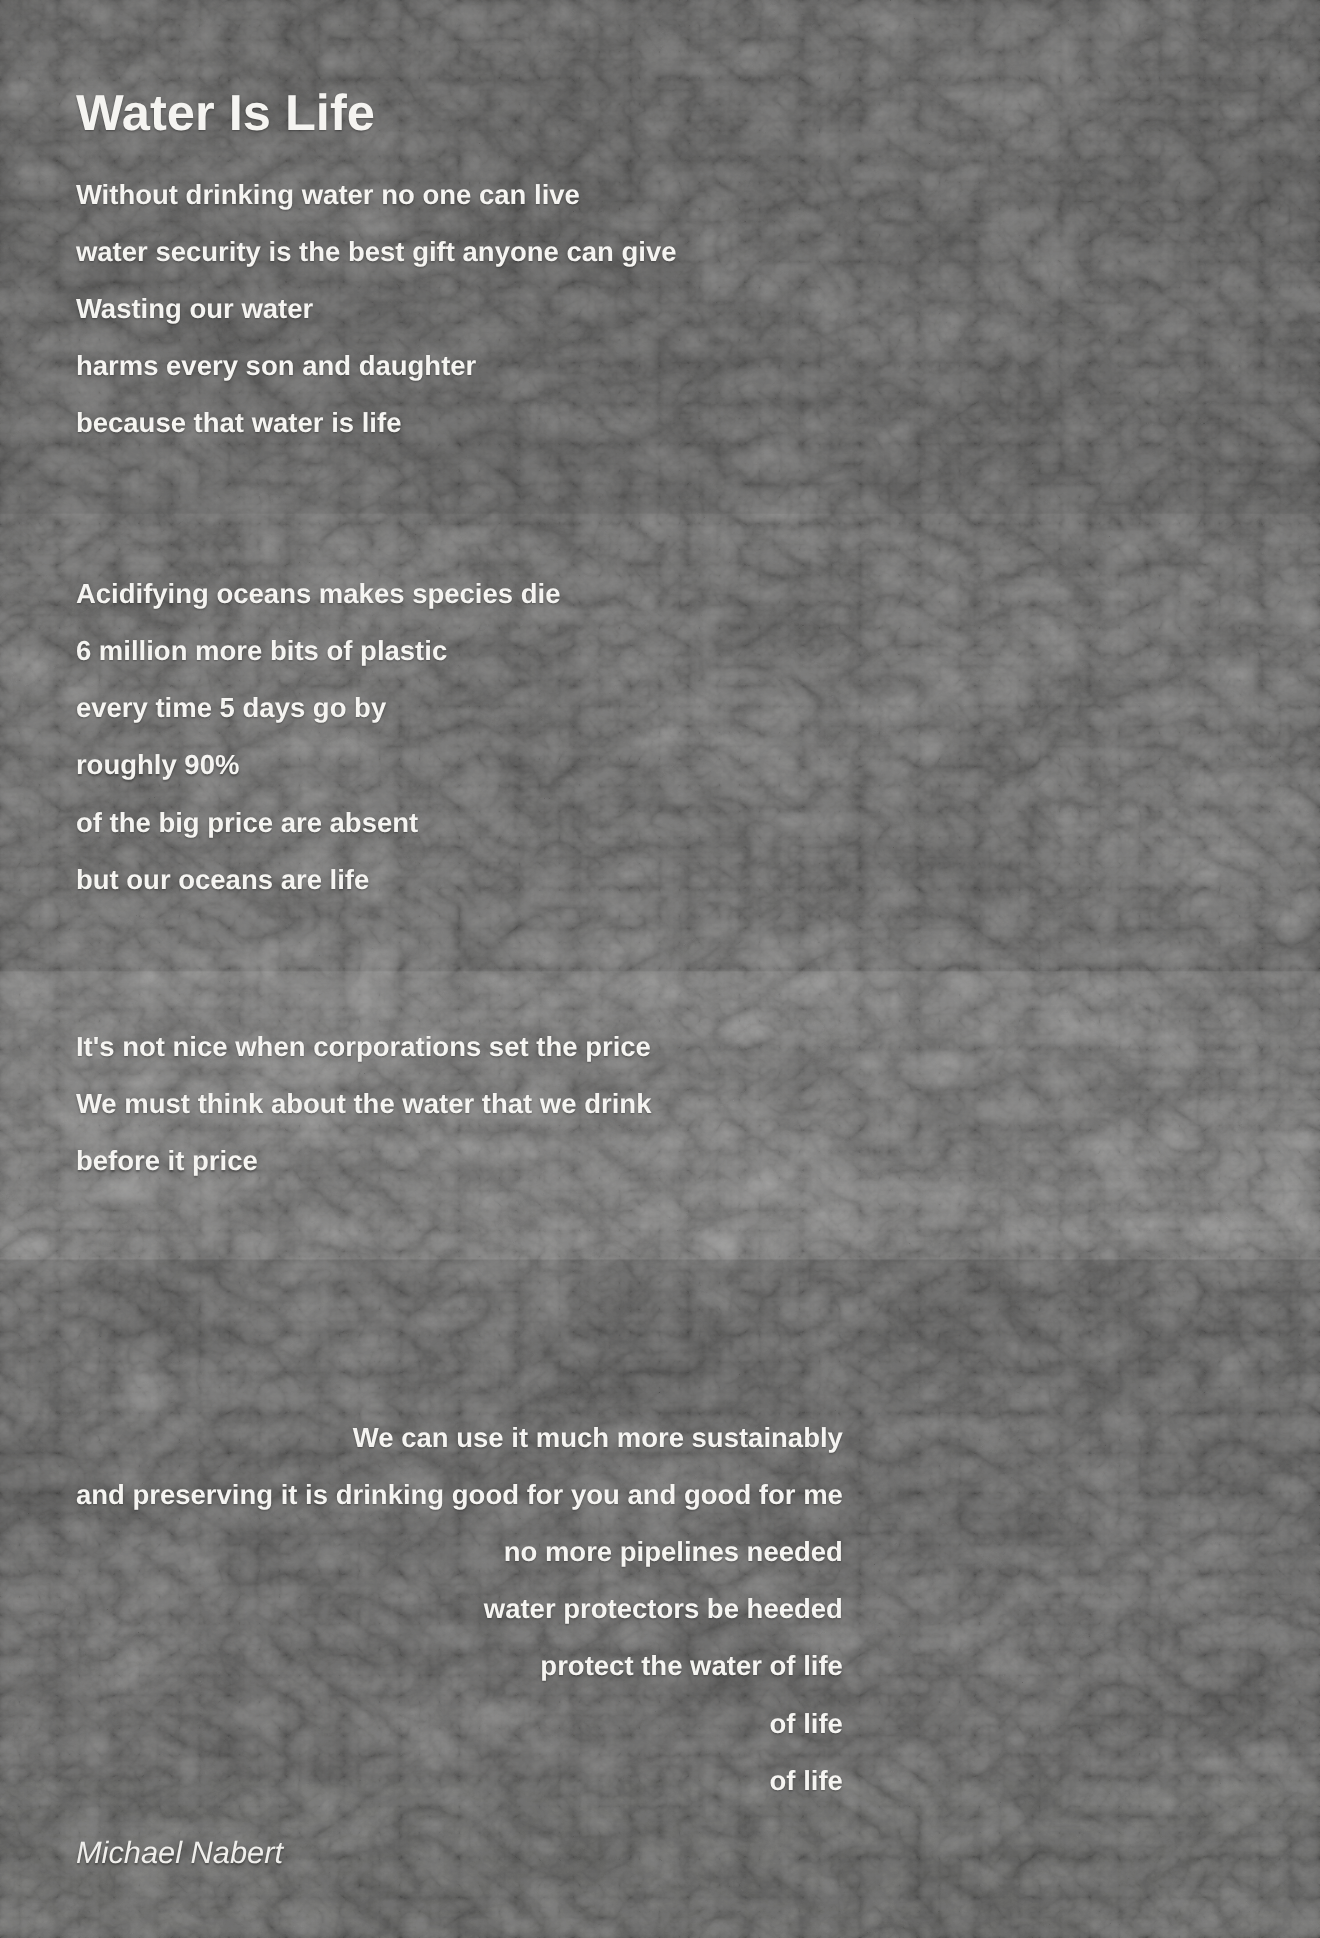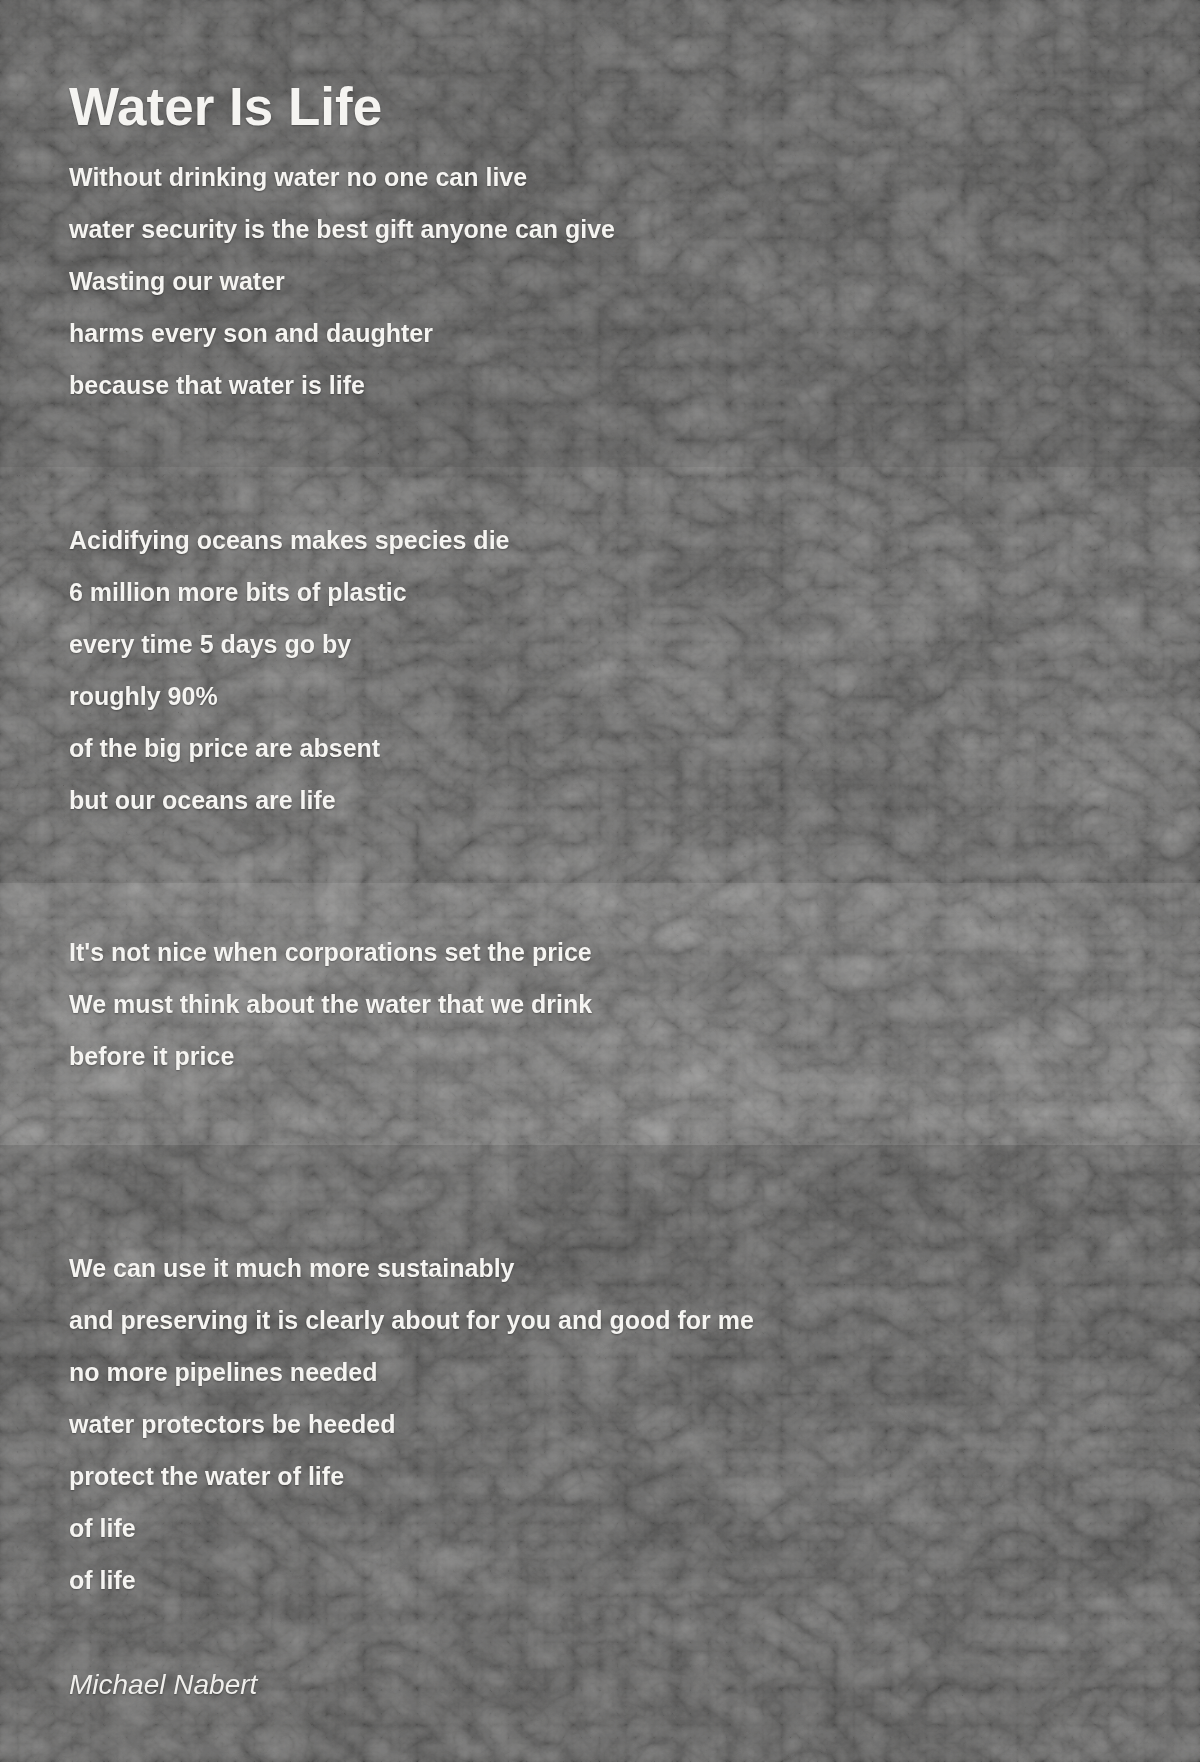--- a/index.html
+++ b/index.html
@@ -17,36 +17,36 @@
   .texture-wrap svg{display:block;}
   
   .band{position:absolute;left:0;width:1200px;z-index:1;pointer-events:none;}
   .band-1{top:0;height:467px;background:rgba(0,0,0,0.10);}
   .band-2{top:467px;height:416px;background:rgba(0,0,0,0.03);}
   .band-3{top:883px;height:262px;background:rgba(255,255,255,0.055);}
   .band-4{top:1145px;height:617px;background:rgba(0,0,0,0.075);}
   .content{position:absolute;inset:0;z-index:2;}
   .poem-title{
     position:absolute;left:69px;top:45px;
-    font-size:53px;font-weight:bold;line-height:52px;
+    font-size:46px;font-weight:bold;line-height:52px;
     color:var(--text-color);
     text-shadow:0 1px 2px rgba(0,0,0,0.35);
     white-space:nowrap;
   }
   .stanza{
     position:absolute;left:69px;
     color:var(--text-color);
     font-size:25px;font-weight:bold;line-height:52px;
     text-shadow:0 1px 2px rgba(0,0,0,0.35);
     white-space:nowrap;
   }
   .stanza-1{top:151px;}
   .stanza-2{top:514px;}
   .stanza-3{top:926px;}
-  .stanza-4{top:1242px;}
+  .stanza-4{top:1281px;text-align:right;}
   .poem-author{
     position:absolute;left:69px;top:1659px;
     font-size:28px;font-style:italic;font-weight:normal;line-height:52px;
     color:#efeeeb;
     text-shadow:0 1px 2px rgba(0,0,0,0.35);
     white-space:nowrap;
   }
 </style>
 </head>
 <body>
@@ -109,21 +109,21 @@
       <div class="line">of the big price are absent</div>
       <div class="line">but our oceans are life</div>
     </div>
   <div class="stanza stanza-3">
       <div class="line">It's not nice when corporations set the price</div>
       <div class="line">We must think about the water that we drink</div>
       <div class="line">before it price</div>
     </div>
   <div class="stanza stanza-4">
       <div class="line">We can use it much more sustainably</div>
-      <div class="line">and preserving it is clearly about for you and good for me</div>
+      <div class="line">and preserving it is drinking good for you and good for me</div>
       <div class="line">no more pipelines needed</div>
       <div class="line">water protectors be heeded</div>
       <div class="line">protect the water of life</div>
       <div class="line">of life</div>
       <div class="line">of life</div>
     </div>
 
   <div class="poem-author">Michael Nabert</div>
 </div>
 

